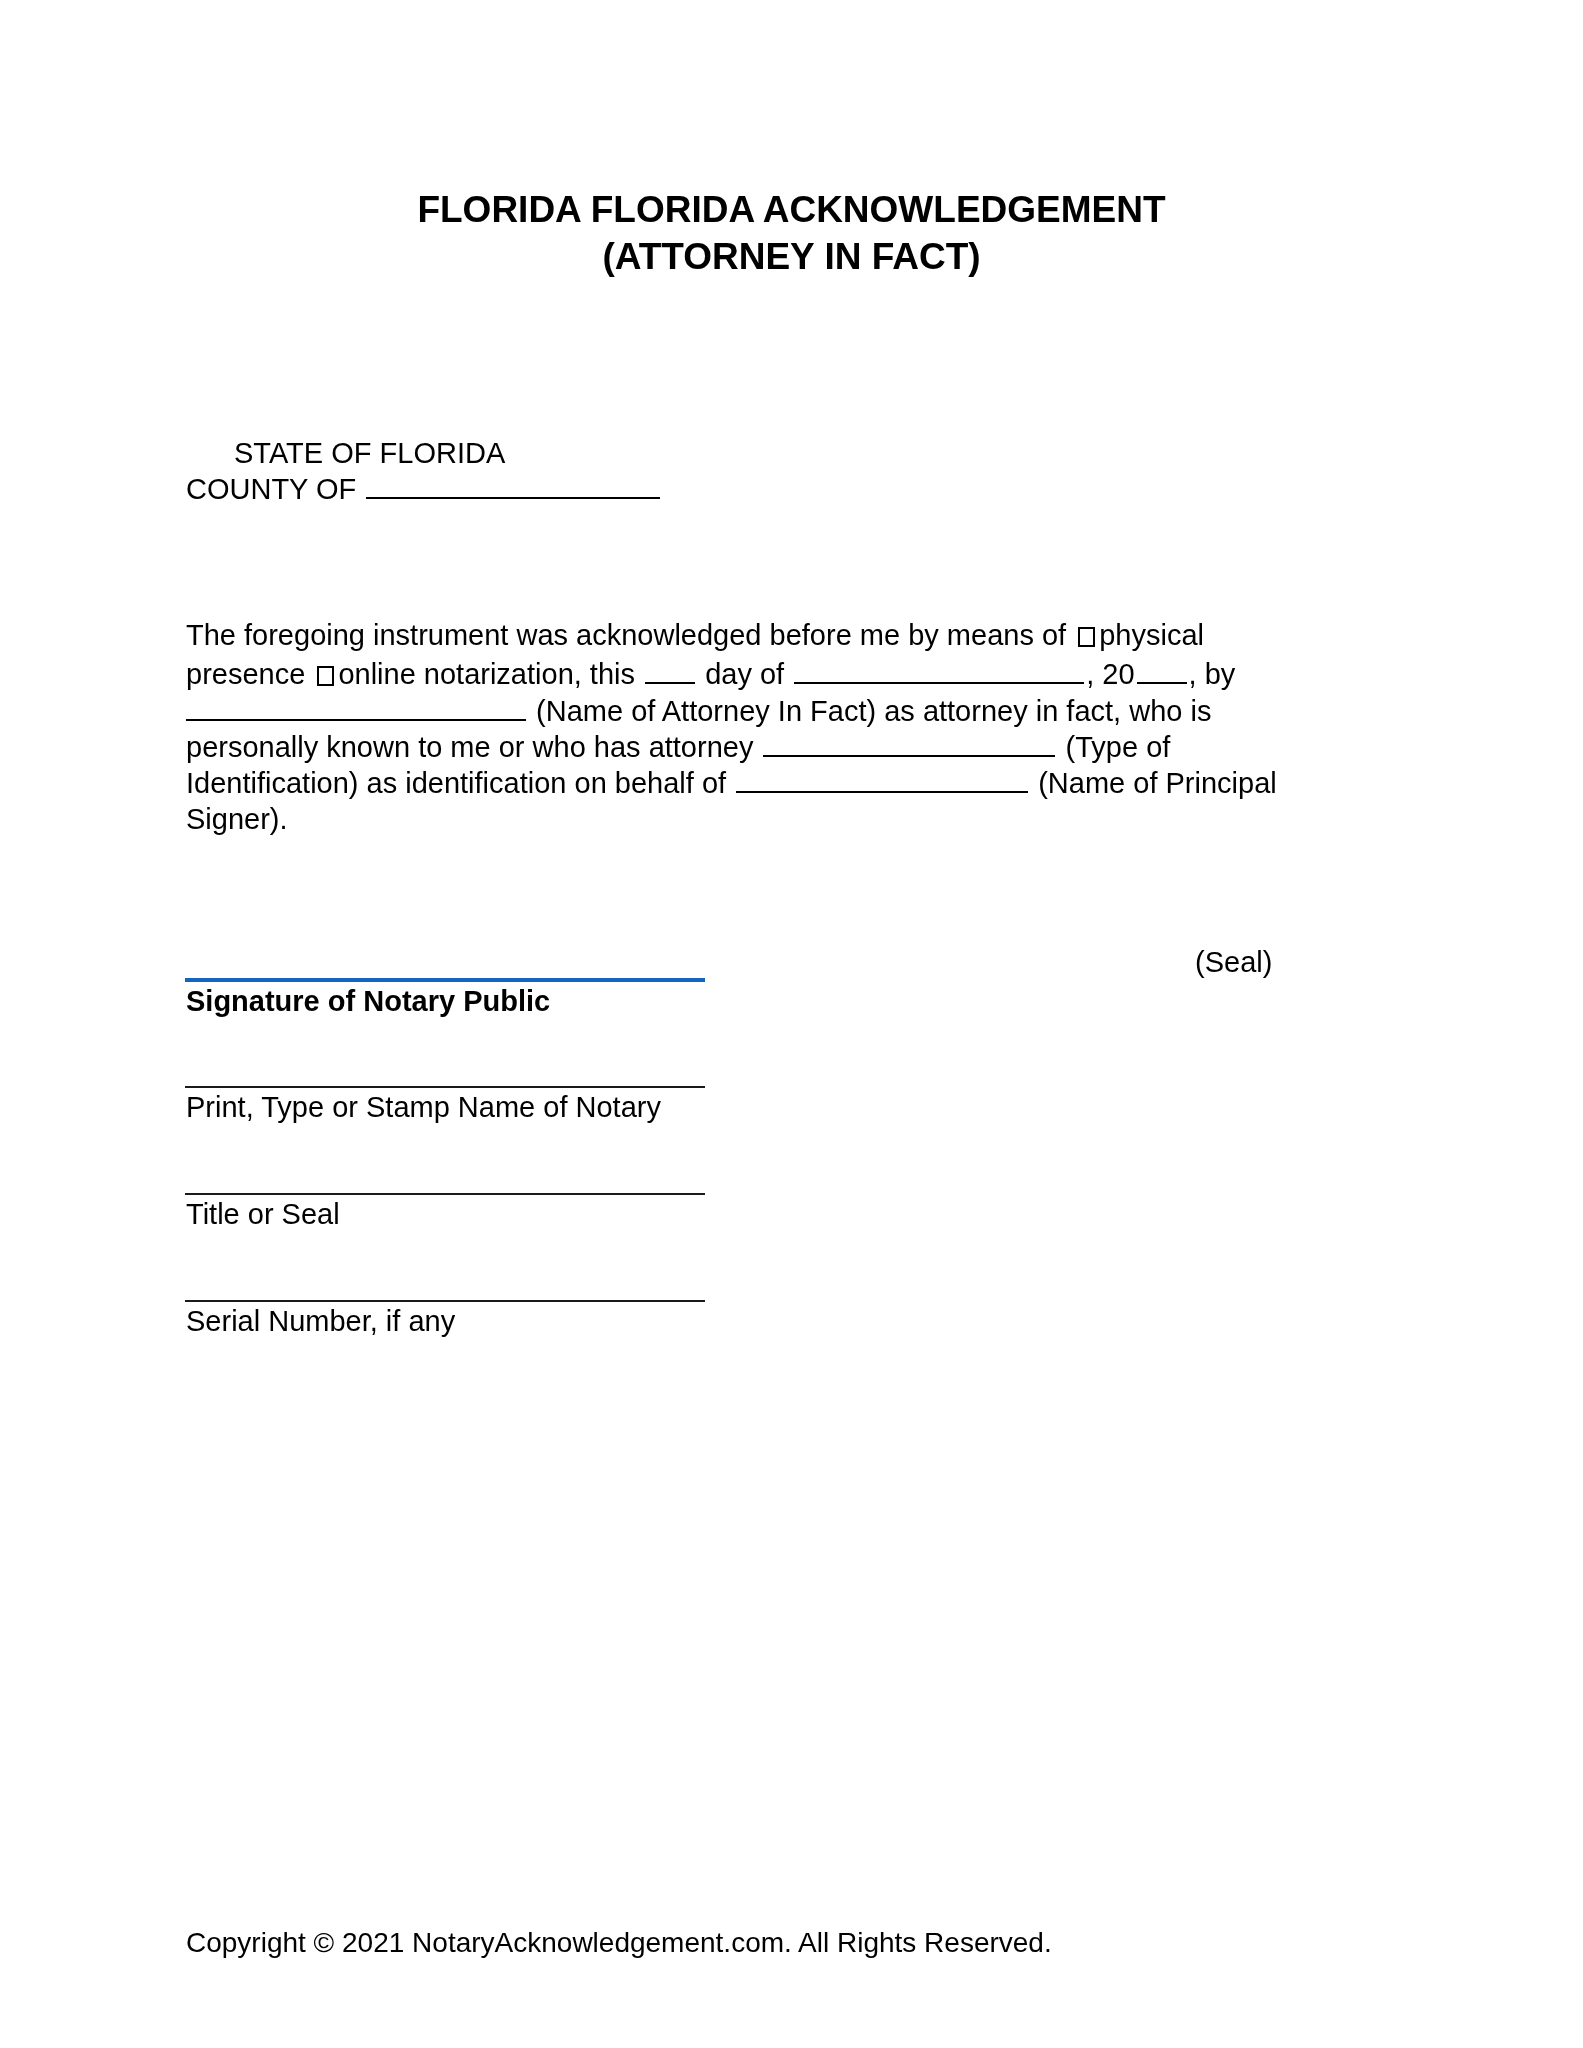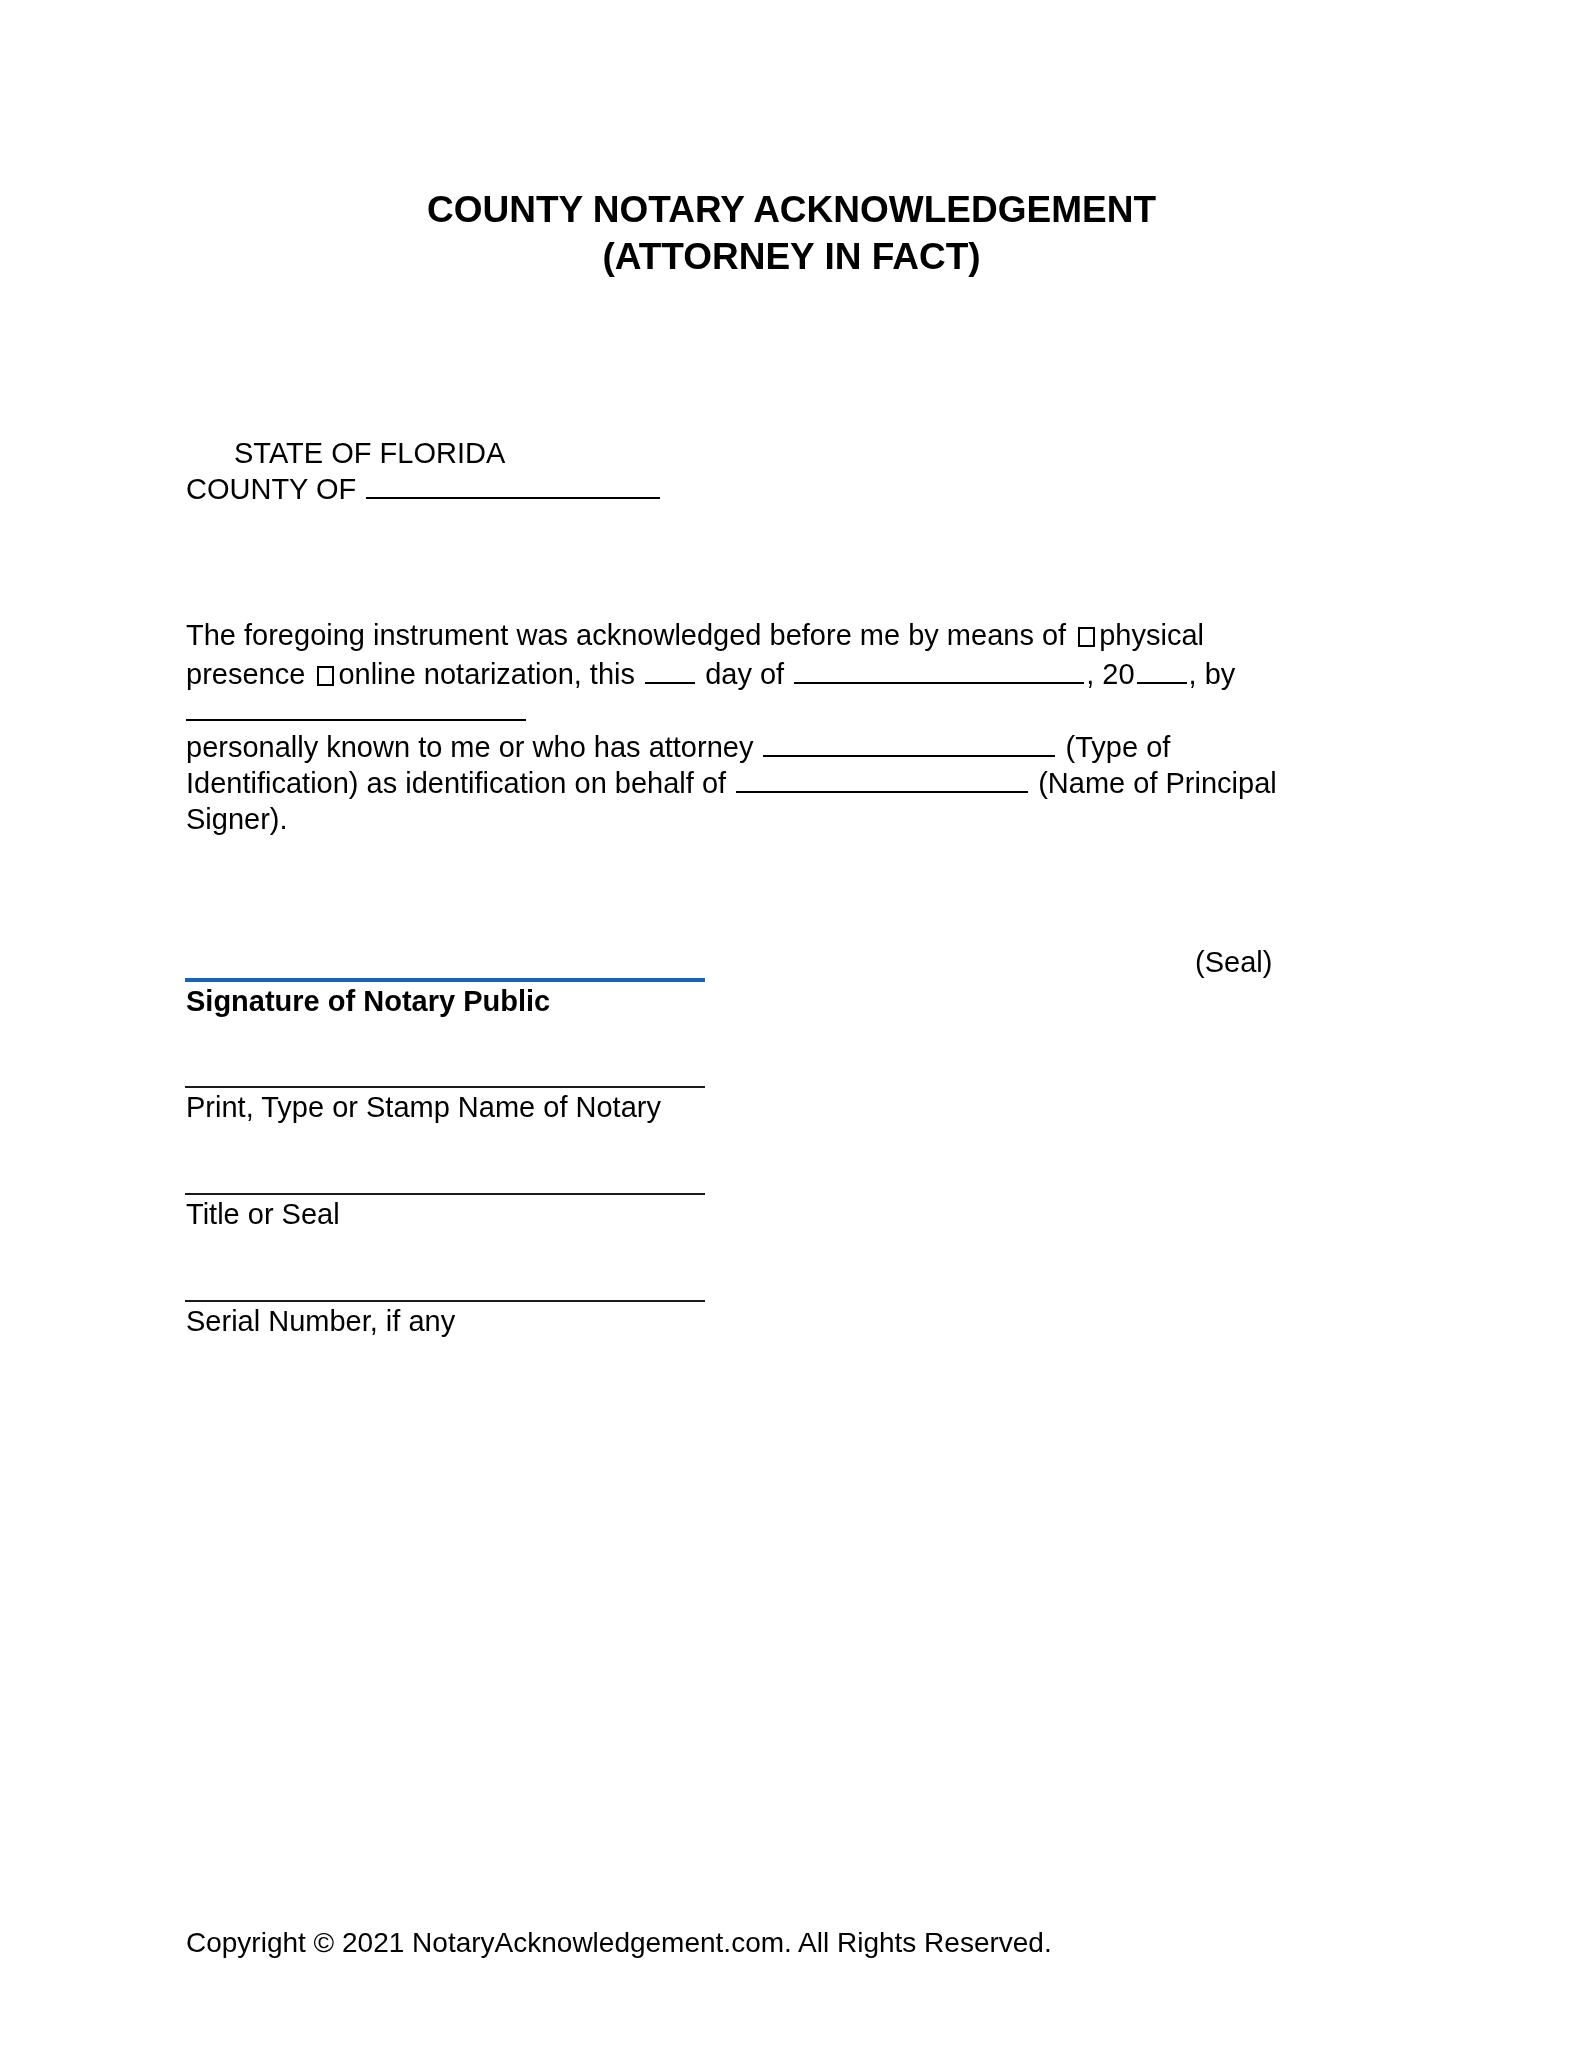--- a/index.html
+++ b/index.html
@@ -10,21 +10,21 @@
     .txt { font-size: 29px; line-height: 34px; }
     .blank { display: inline-block; border-bottom: 2.5px solid #000; vertical-align: baseline; height: 1px; margin: 0 2px; }
     .hline { position: absolute; height: 0; border-top: 2.5px solid #1a1a1a; }
     .hline.blue { border-top: 4px solid #1565c0; }
     .cb { display: inline-block; width: 17px; height: 20px; border: 2px solid #000; vertical-align: -2px; margin: 0 4px; box-sizing: border-box; }
     .footer { font-size: 28px; line-height: 26px; }
   </style>
 </head>
 <body>
 
-<div class="abs title" style="top:188px;">COUNTY NOTARY ACKNOWLEDGEMENT</div>
+<div class="abs title" style="top:188px;">FLORIDA FLORIDA ACKNOWLEDGEMENT</div>
 <div class="abs title" style="top:235px;text-align:center;">(ATTORNEY IN FACT)</div>
 
 <div class="abs txt" style="left:186px; top:436px;margin-left:48px;">STATE OF FLORIDA</div>
 <div class="abs txt" style="left:186px; top:472px;">
   <span>COUNTY OF</span>
   <span class="blank" style="width:294px;"></span>
 </div>
 
 <div class="abs txt" style="left:186px; top:618px;">
   <span>The foregoing instrument was acknowledged before me by means of</span>
@@ -32,20 +32,21 @@
 </div>
 <div class="abs txt" style="left:186px; top:657px;">
   <span>presence</span>
   <span class="cb"></span><span>online notarization, this</span>
   <span class="blank" style="width:50px;"></span>
   <span>day of</span>
   <span class="blank" style="width:290px;"></span><span>, 20</span><span class="blank" style="width:50px;"></span><span>, by</span>
 </div>
 <div class="abs txt" style="left:186px; top:694px;">
   <span class="blank" style="width:340px; margin-left:0;"></span>
+  <span>(Name of Attorney In Fact) as attorney in fact, who is</span>
 </div>
 <div class="abs txt" style="left:186px; top:730px;">
   <span>personally known to me or who has attorney</span>
   <span class="blank" style="width:292px;"></span>
   <span>(Type of</span>
 </div>
 <div class="abs txt" style="left:186px; top:766px;">
   <span>Identification) as identification on behalf of</span>
   <span class="blank" style="width:292px;"></span>
   <span>(Name of Principal</span>

